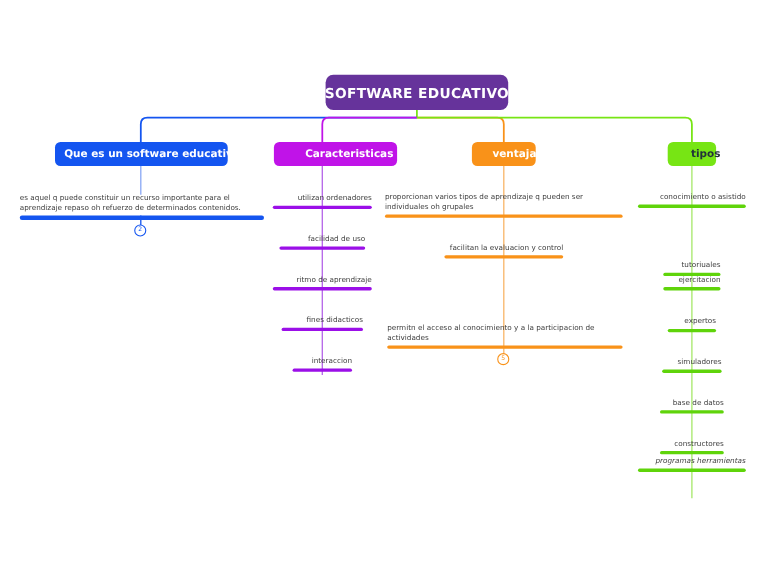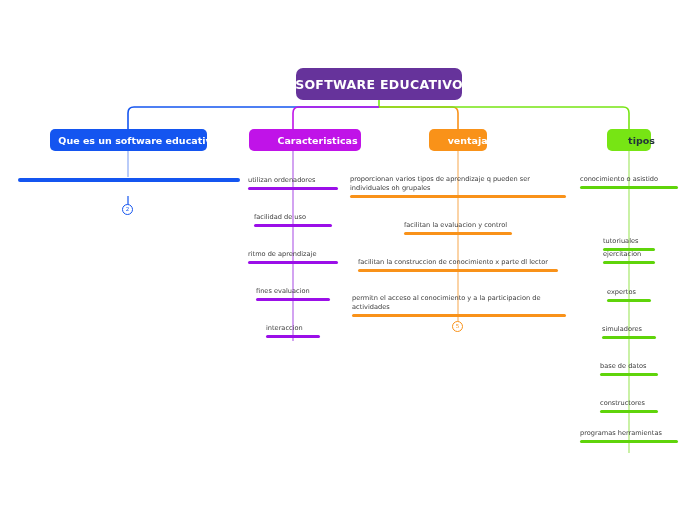--- a/index.html
+++ b/index.html
@@ -80,21 +80,21 @@
     position: absolute;
     box-sizing: border-box;
     display: flex;
     flex-direction: column;
     align-items: center;
   }
   .leaf .leaf-text {
     font-size: 6.6px;
     line-height: 9px;
     color: #3d3d3d;
-    text-align: left;
+    text-align: right;
     display: block;
     width: 100%;
   }
   .leaf .leaf-underline {
     height: 3px;
     border-radius: 2px;
     margin-top: 2px;
   }
   .leaf.wide .leaf-text { text-align: left; }
 
@@ -157,59 +157,56 @@
     <span class="branch-label">Caracteristicas</span>
   </div>
   <div class="branch-header bh-orange">
     <span class="branch-label">ventajas</span>
   </div>
   <div class="branch-header bh-green">
     <span class="branch-label">tipos</span>
   </div>
 
   <div class="leaf wide" style="left:18px; top:176px; width:222px;">
+    <span class="leaf-text">es aquel q puede constituir un recurso importante para el aprendizaje repaso oh refuerzo de determinados contenidos.</span>
     <div class="leaf-underline" style="width:222px; background:#1455f0; height:3.5px;"></div>
   </div>
   <div class="circle-node cn-blue" style="left:122px; top:204px;">
     <span class="circle-label">2</span>
   </div>
 
   <div class="leaf" style="left:248px; top:176px; width:90px;">
     <span class="leaf-text">utilizan ordenadores</span>
     <div class="leaf-underline" style="width:90px; background:#9b0fe8;"></div>
   </div>
   <div class="leaf" style="left:254px; top:213px; width:78px;">
     <span class="leaf-text">facilidad de uso</span>
     <div class="leaf-underline" style="width:78px; background:#9b0fe8;"></div>
   </div>
   <div class="leaf" style="left:248px; top:250px; width:90px;">
     <span class="leaf-text">ritmo de aprendizaje</span>
     <div class="leaf-underline" style="width:90px; background:#9b0fe8;"></div>
   </div>
   <div class="leaf" style="left:256px; top:287px; width:74px;">
-    <span class="leaf-text">fines evaluacion</span>
+    <span class="leaf-text">fines didacticos</span>
     <div class="leaf-underline" style="width:74px; background:#9b0fe8;"></div>
   </div>
   <div class="leaf" style="left:266px; top:324px; width:54px;">
     <span class="leaf-text">interaccion</span>
     <div class="leaf-underline" style="width:54px; background:#9b0fe8;"></div>
   </div>
 
   <div class="leaf wide" style="left:350px; top:175px; width:216px;">
     <span class="leaf-text">proporcionan varios tipos de aprendizaje q pueden ser individuales oh grupales</span>
     <div class="leaf-underline" style="width:216px; background:#f99219;"></div>
   </div>
   <div class="leaf" style="left:404px; top:221px; width:108px;">
     <span class="leaf-text">facilitan la evaluacion y control</span>
     <div class="leaf-underline" style="width:108px; background:#f99219;"></div>
   </div>
-  <div class="leaf" style="left:358px; top:258px; width:200px;">
-    <span class="leaf-text">facilitan la construccion de conocimiento x parte dl lector</span>
-    <div class="leaf-underline" style="width:200px; background:#f99219;"></div>
-  </div>
   <div class="leaf wide" style="left:352px; top:294px; width:214px;align-items:center;">
     <span class="leaf-text">permitn el acceso al conocimiento y a la participacion de actividades</span>
     <div class="leaf-underline" style="width:214px; background:#f99219;"></div>
   </div>
   <div class="circle-node cn-orange" style="left:452px; top:321px;">
     <span class="circle-label">5</span>
   </div>
 
   <div class="leaf" style="left:580px; top:175px; width:98px;">
     <span class="leaf-text">conocimiento o asistido</span>
@@ -232,18 +229,18 @@
     <div class="leaf-underline" style="width:54px; background:#5fd40a;"></div>
   </div>
   <div class="leaf" style="left:600px; top:362px; width:58px;">
     <span class="leaf-text">base de datos</span>
     <div class="leaf-underline" style="width:58px; background:#5fd40a;"></div>
   </div>
   <div class="leaf" style="left:600px; top:399px; width:58px;">
     <span class="leaf-text">constructores</span>
     <div class="leaf-underline" style="width:58px; background:#5fd40a;"></div>
   </div>
-  <div class="leaf" style="left:580px; top:429px; width:98px;">
+  <div class="leaf" style="left:580px; top:415px; width:98px;font-style:italic;">
     <span class="leaf-text">programas herramientas</span>
     <div class="leaf-underline" style="width:98px; background:#5fd40a;"></div>
   </div>
 
 </div>
 
 </body></html>

